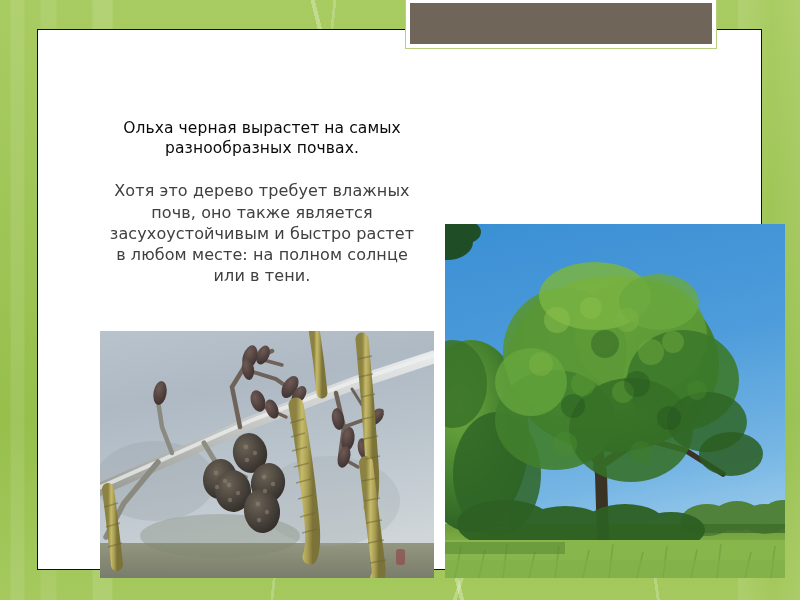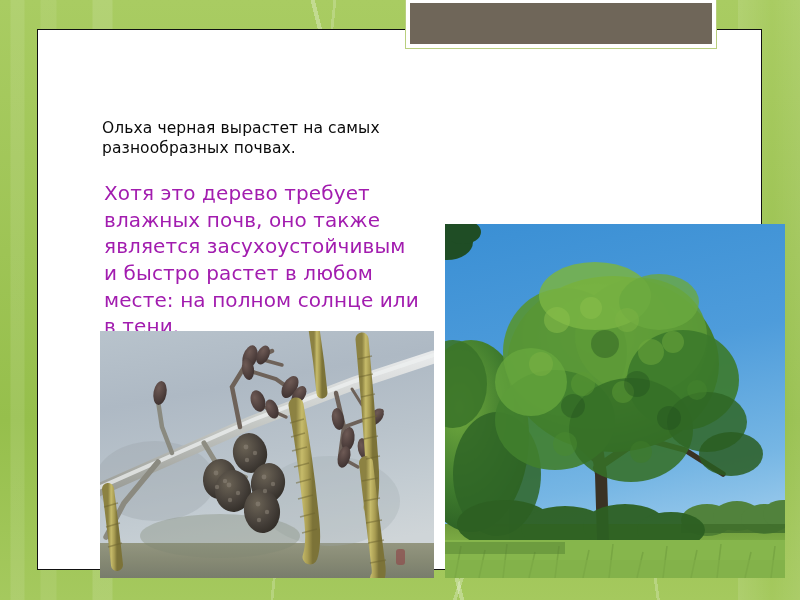--- a/index.html
+++ b/index.html
@@ -89,31 +89,32 @@
     box-sizing: border-box;
     box-shadow: 0 0 0 1px #b9cf7e;
   }
 
   
   .text-col {
     position: absolute;
     left: 64px;
     top: 88px;
     width: 320px;
+    text-align: center;
   }
   .para-black {
     color: #0a0a0a;
     font-size: 15.5px;
     line-height: 1.30;
     letter-spacing: .1px;
     margin: 0;
   }
   .para-orange {
-    color: #a21caf;
-    font-size: 20px;
+    color: #404040;
+    font-size: 16px;
     line-height: 1.33;
     letter-spacing: .1px;
     margin: 2px;
     margin-top: 22px;
   }
 
   
   .head-block {
     position: absolute;
     left: 406px;

